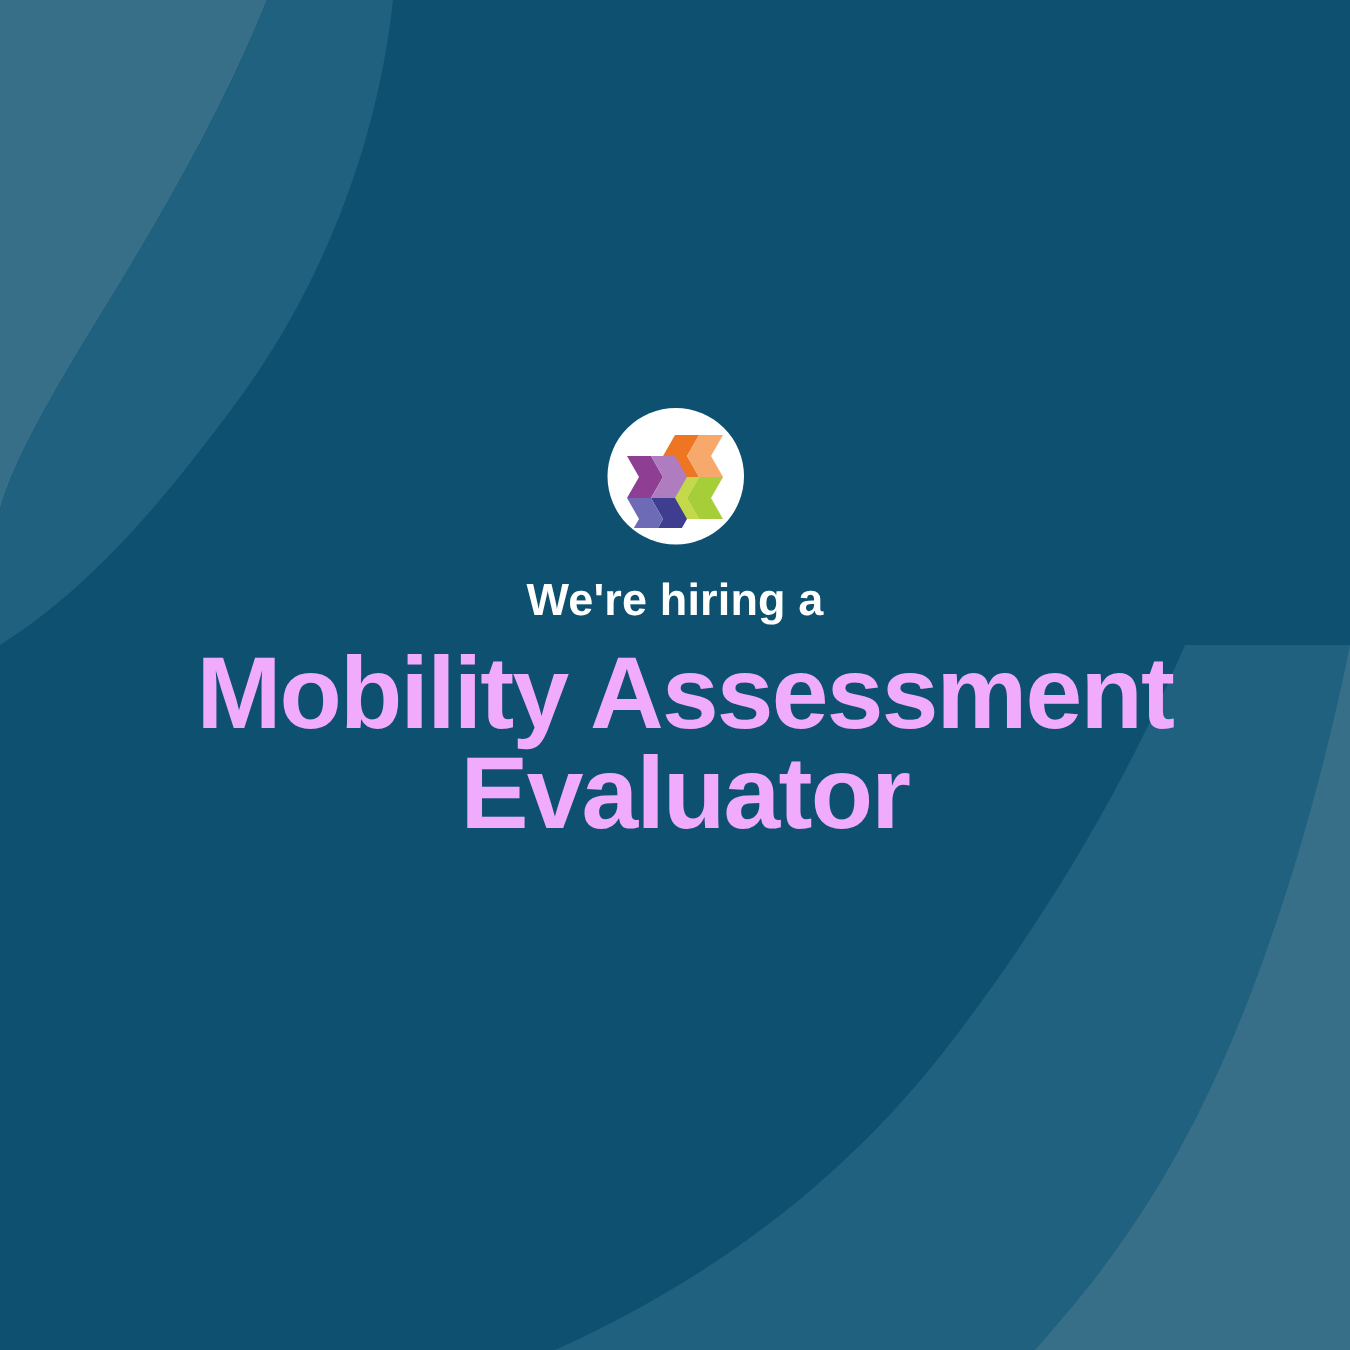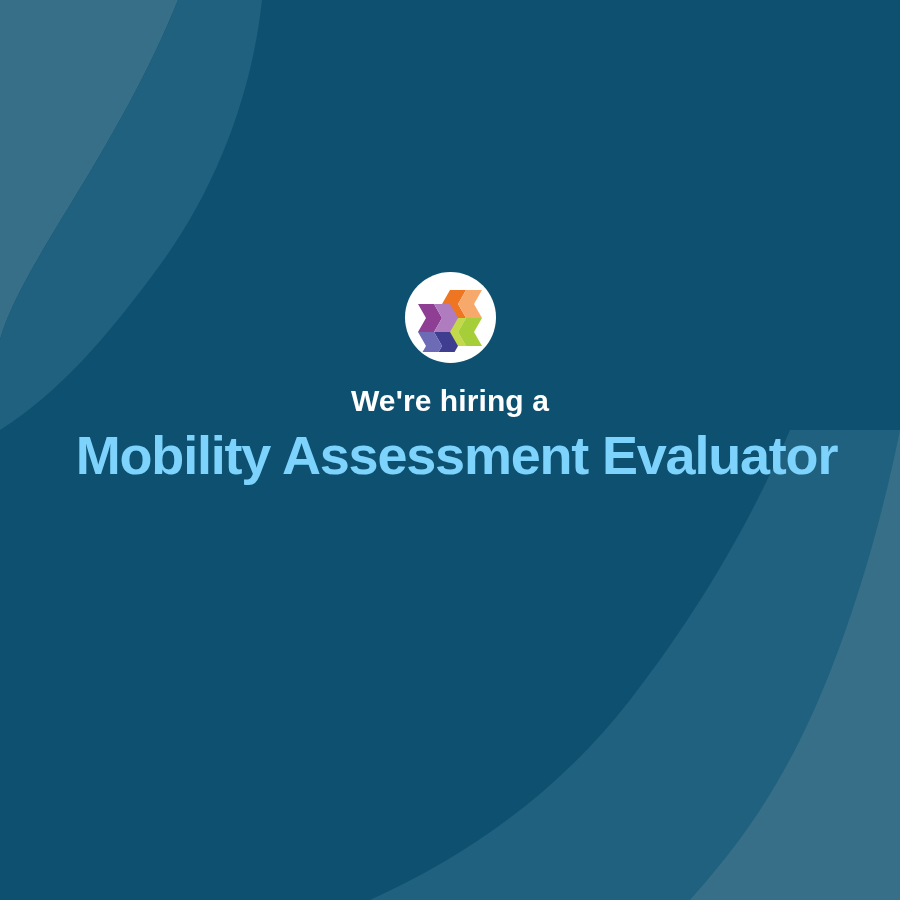--- a/index.html
+++ b/index.html
@@ -47,22 +47,22 @@
     margin-top: 21px;
     color: #ffffff;
     font-size: 30px;
     font-weight: bold;
     letter-spacing: 0.1px;
     line-height: 1.1;
     text-align: center;
   }
   .headline {
     margin-top: 12px;
-    color: #7dd3fc;
-    font-size: 54px;
+    color: #f0abfc;
+    font-size: 68px;
     font-weight: bold;
     line-height: 0.99;
     text-align: center;
     letter-spacing: -1.2px;
     max-width: 830px;
     margin-left: 13px;
   }
 </style>
 </head>
 <body>

